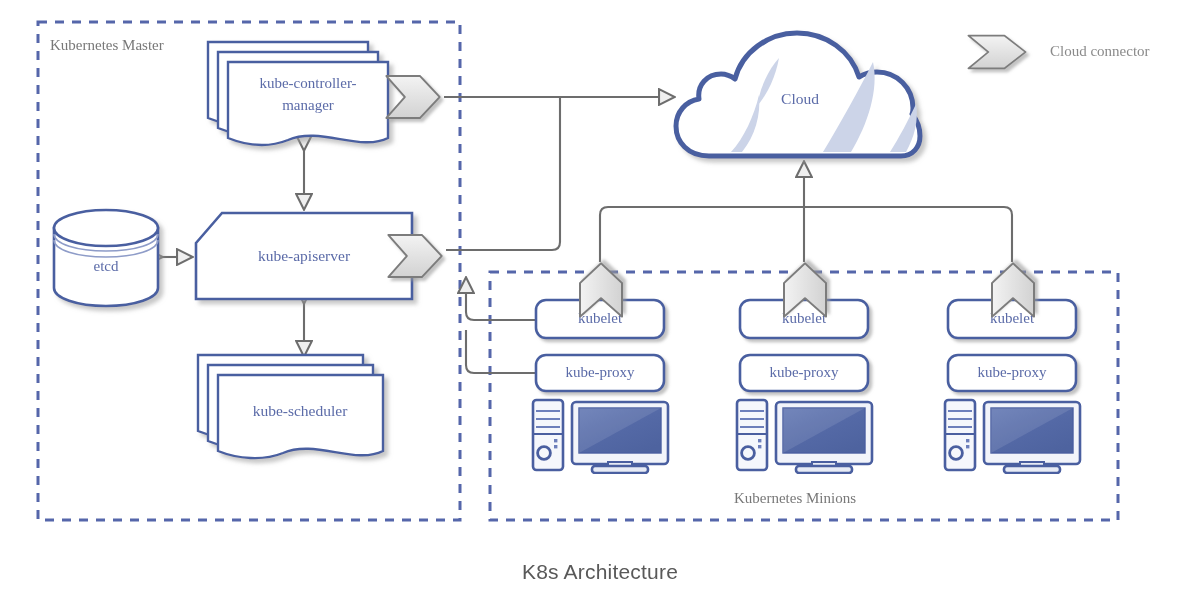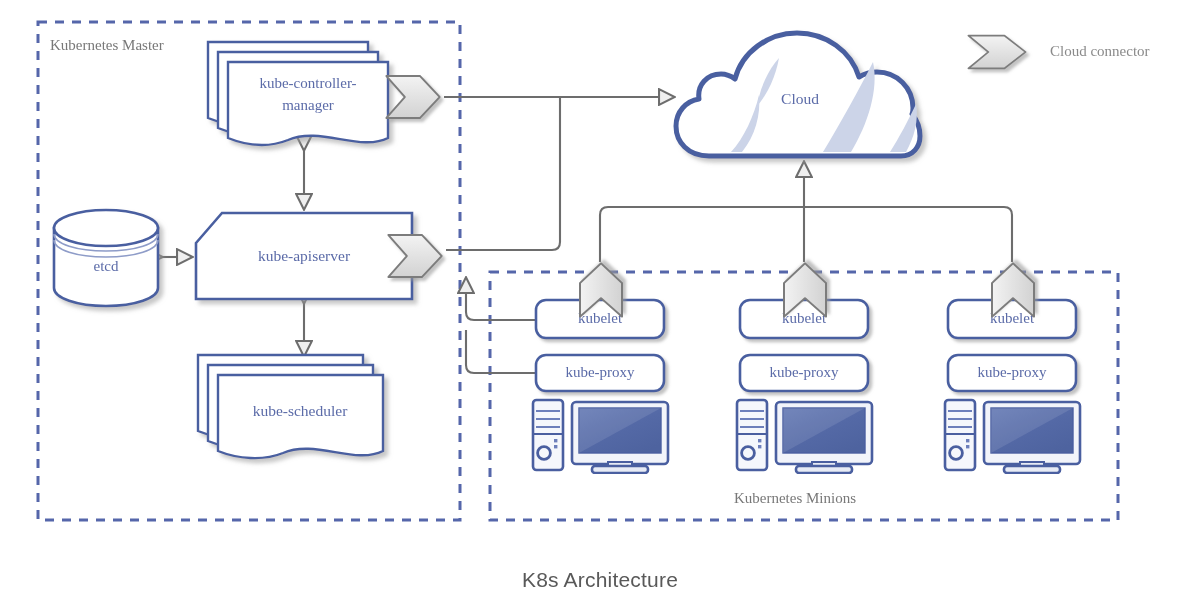--- a/index.html
+++ b/index.html
@@ -33,21 +33,20 @@
     dominant-baseline:middle;
   }
   .caption{
     position:absolute;
     left:0;top:560px;width:1200px;
     text-align:center;
     font-family:"Liberation Sans",sans-serif;
     font-size:21px;
     color:#595959;
     letter-spacing:.2px;
-    margin-top:8px;
   }
 </style>
 </head>
 <body>
 
 <div id="stage">
 
   <svg id="diagram" viewBox="0 0 1200 616">
     <defs>
 

